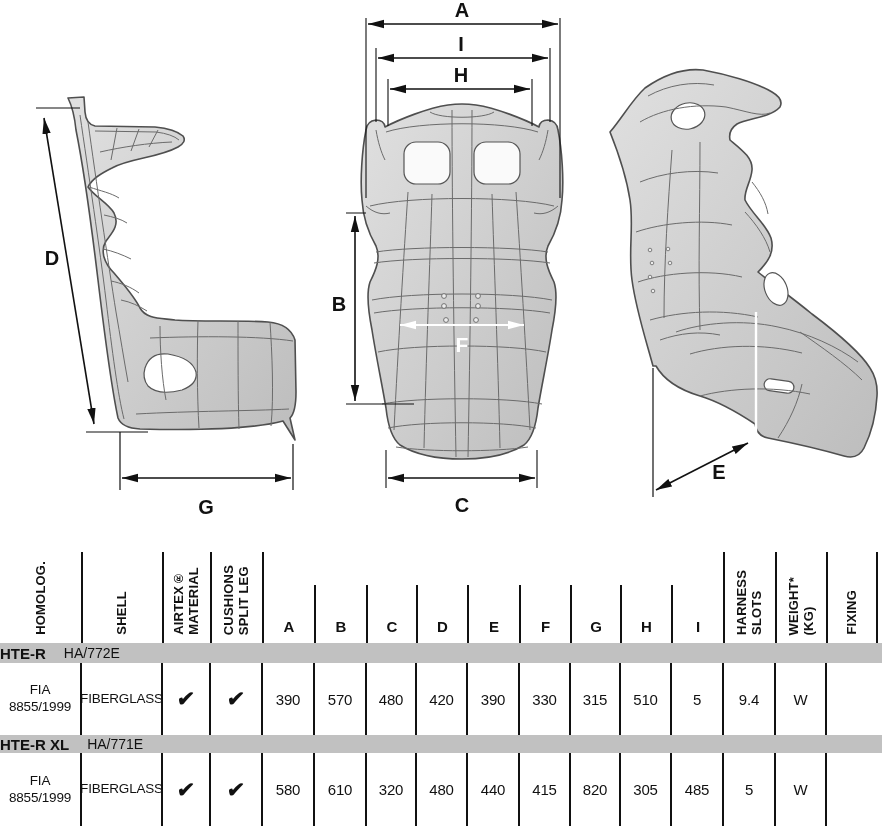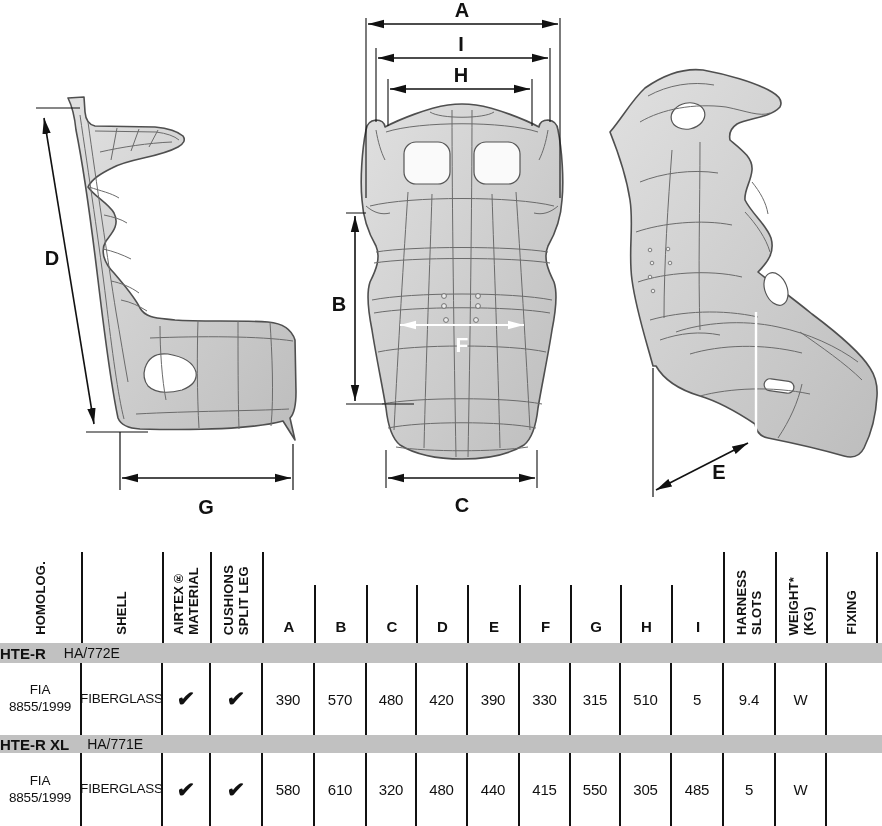--- a/index.html
+++ b/index.html
@@ -301,21 +301,21 @@
       </div>
     <div class="cell">
         <span class="check">✔</span>
       </div>
     <div class="cell">580</div>
     <div class="cell">610</div>
     <div class="cell">320</div>
     <div class="cell">480</div>
     <div class="cell">440</div>
     <div class="cell">415</div>
-    <div class="cell">550</div>
+    <div class="cell">820</div>
     <div class="cell">305</div>
     <div class="cell">485</div>
     <div class="cell">5</div>
     <div class="cell">W</div>
     <div class="cell nodiv filler"></div>
 
   </div>
 </div>
 
 </body></html>

